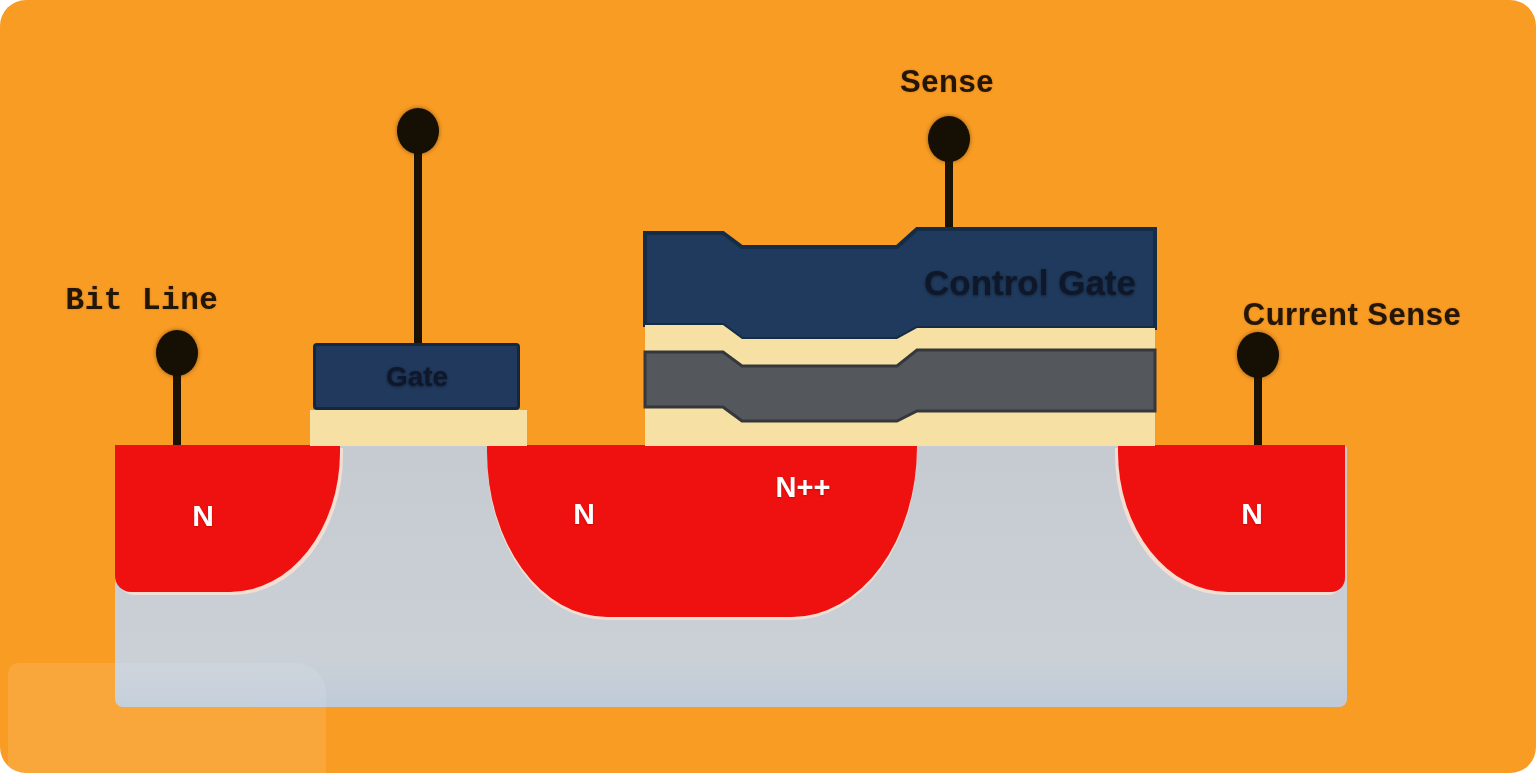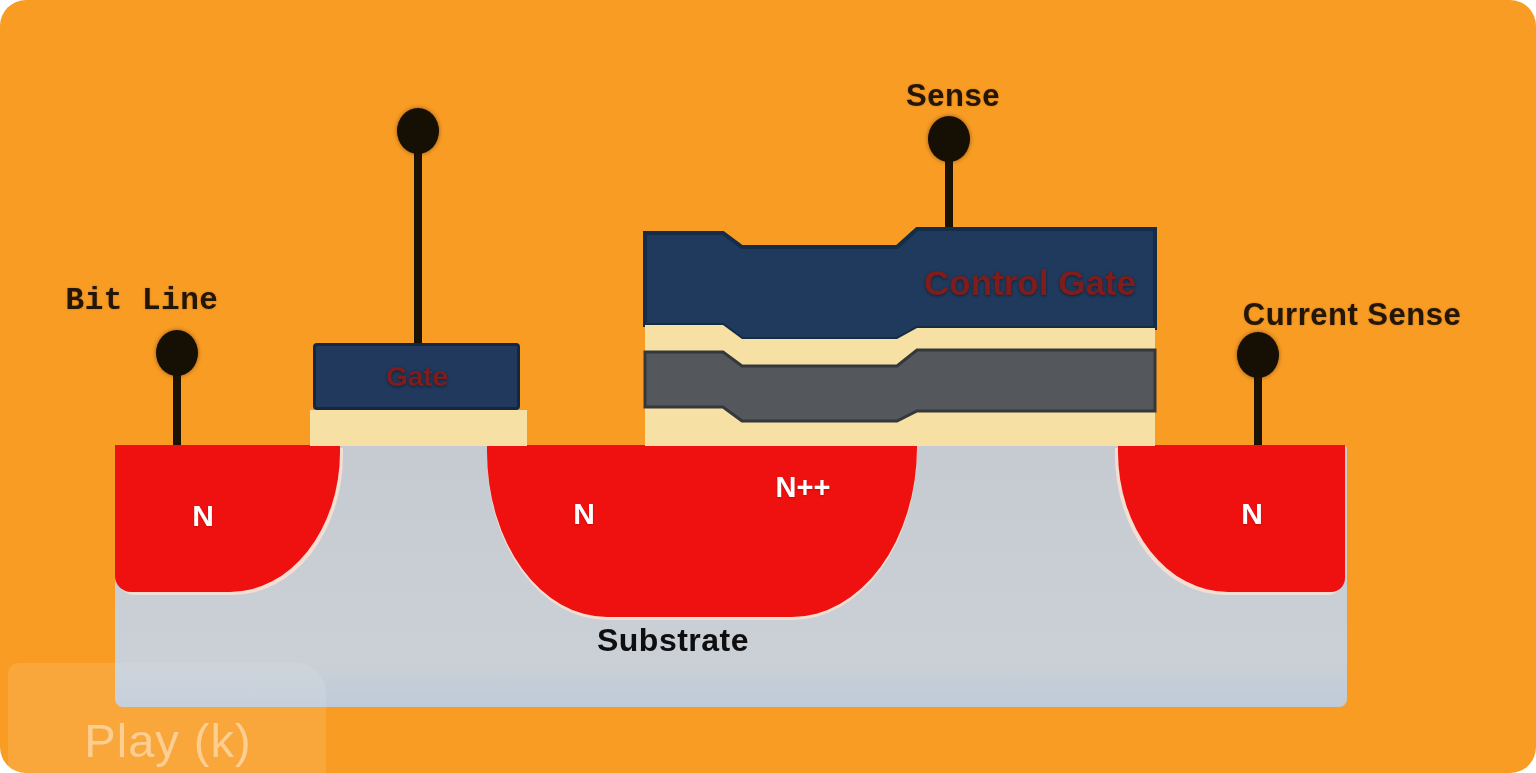--- a/index.html
+++ b/index.html
@@ -24,21 +24,21 @@
   .n-center{left:487px;top:445px;width:430px;height:172px;
             border-radius:0 0 125px 120px / 0 0 170px 165px;
             box-shadow:0 3px 0 rgba(255,225,210,.8);}
   .n-right{left:1118px;top:445px;width:227px;height:147px;
            border-radius:0 0 14px 110px / 0 0 14px 140px;
            box-shadow:-3px 3px 0 rgba(255,225,210,.8);}
   .n-label{color:#ffffff;font-weight:700;font-size:30px;text-shadow:0 1px 2px rgba(120,0,0,.4);}
   .oxide-strip{left:310px;top:410px;width:217px;height:36px;background:#F6E0A4;}
   .gate-block{left:313px;top:343px;width:207px;height:67px;background:#20395C;
               border:3px solid #14273F;border-radius:4px;box-sizing:border-box;}
-  .white-lbl{color:#7f1d1d;font-weight:700;text-shadow:0 1px 3px rgba(0,0,10,.45);}
+  .white-lbl{color:#0f172a;font-weight:700;text-shadow:0 1px 3px rgba(0,0,10,.45);}
   .substrate-label{color:#0E0E10;font-weight:700;font-size:32px;letter-spacing:.5px;}
   .stack-svg{left:0;top:0;width:1536px;height:773px;}
   .play-overlay{left:8px;top:663px;width:318px;height:110px;
                 background:rgba(255,255,255,0.10);border-radius:10px 30px 0 0;}
   .play-label{color:rgba(255,255,255,0.45);font-size:47px;font-weight:400;letter-spacing:1px;}
 </style>
 </head>
 <body>
 
 <div class="frame">
@@ -64,28 +64,26 @@
     <div class="lbl white-lbl" style="left:417px;top:377px;font-size:28px;">Gate</div>
 
     <svg class="abs stack-svg" viewBox="0 0 1536 773">
       <polygon fill="#F6E0A4" points="645,407 723,407 742,421 897,421 917,411 1155,411 1155,446 645,446"></polygon>
       <polygon fill="#1F3A5C" stroke="#152C47" stroke-width="4" points="645,233 723,233 742,247 897,247 917,229 1155,229 1155,328 917,328 897,339 742,339 723,325 645,325"></polygon>
       <polygon fill="#F6E0A4" points="645,325 723,325 742,339 897,339 917,328 1155,328 1155,350 917,350 897,366 742,366 723,352 645,352"></polygon>
       <polygon fill="#54585C" stroke="#34383D" stroke-width="3" points="645,352 723,352 742,366 897,366 917,350 1155,350 1155,411 917,411 897,421 742,421 723,407 645,407"></polygon>
     </svg>
     <div class="lbl white-lbl" style="left:1030px;top:283px;font-size:35px;">Control Gate</div>
 
-    <div class="lbl substrate-label" style="left:673px;top:640px;">Substrate</div>
 
     <div class="dot" style="left:177px;top:353px;"></div>
     <div class="dot" style="left:418px;top:131px;"></div>
     <div class="dot" style="left:949px;top:139px;"></div>
     <div class="dot" style="left:1258px;top:355px;"></div>
 
     <div class="lbl term-label" style="left:142px;top:300px;font-family:Liberation Mono, monospace;">Bit Line</div>
-    <div class="lbl term-label" style="left:947px;top:96px;margin-left:6px;">Sense</div>
+    <div class="lbl term-label" style="left:947px;top:82px;">Sense</div>
     <div class="lbl term-label" style="left:1352px;top:300px;margin-top:15px;">Current Sense</div>
 
     <div class="abs play-overlay"></div>
-    <div class="lbl play-label" style="left:168px;top:740px;">Play (k)</div>
 
   </div>
 </div>
 
 </body></html>

